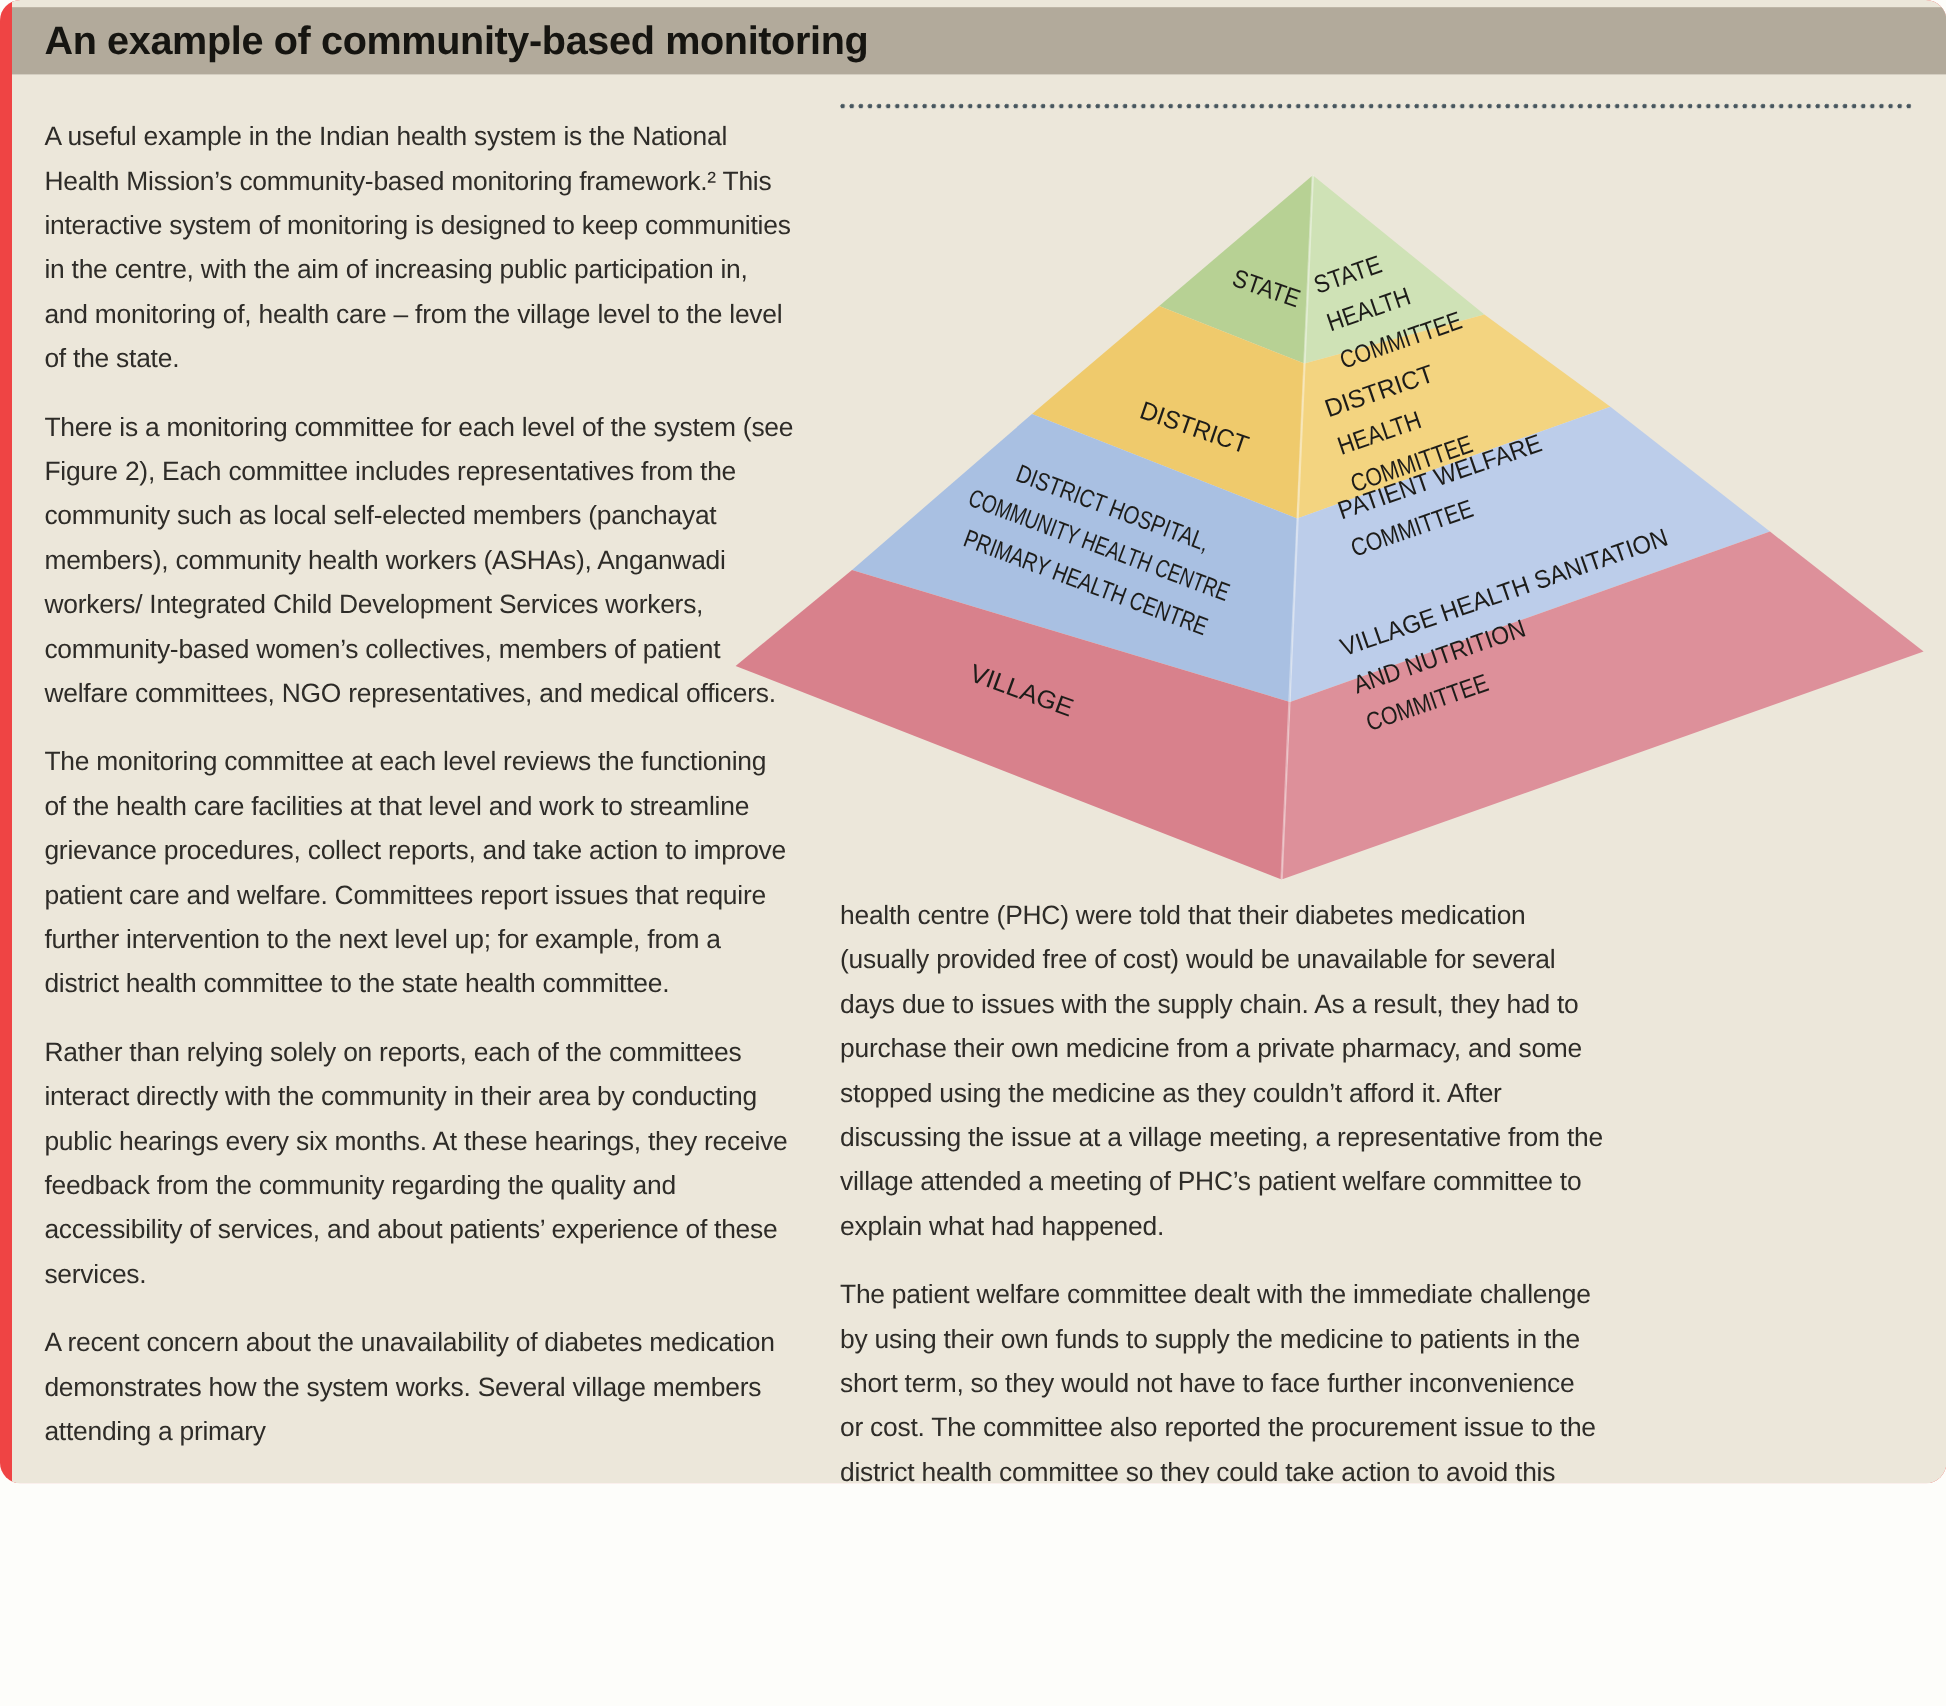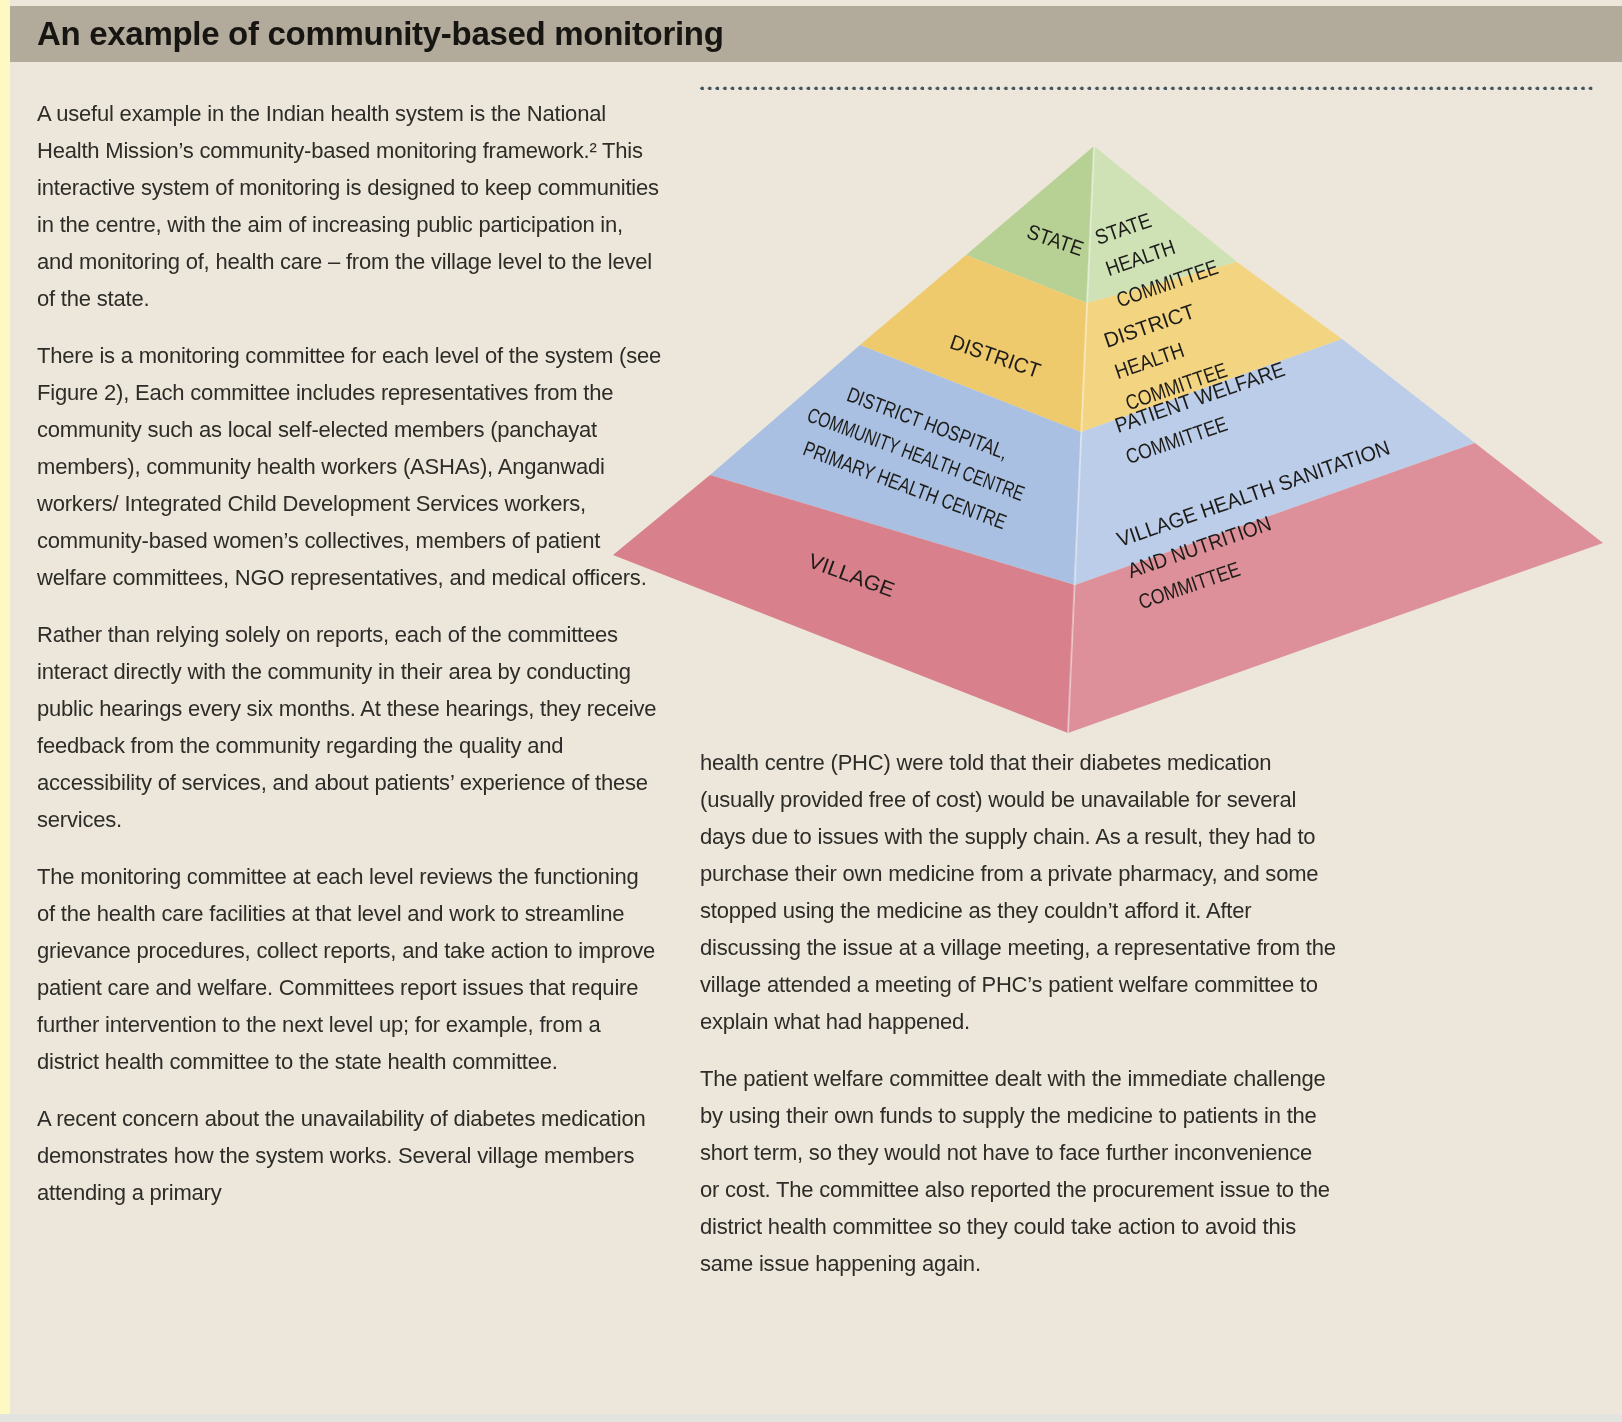--- a/index.html
+++ b/index.html
@@ -1,17 +1,17 @@
 <!DOCTYPE html>
 <html><head>
 <meta charset="utf-8">
 <style>
   html,body{margin:0;padding:0;background:#fdfdfa;}
-  .page{position:relative;width:1622px;height:1422px;background:#fef9c3;overflow:hidden;
-        font-family:"Liberation Sans","DejaVu Sans",sans-serif;}
+  .page{position:relative;width:1622px;height:1236px;background:#ef4444;overflow:hidden;
+        font-family:"Liberation Sans","DejaVu Sans",sans-serif;border-radius:17px;}
   .card{position:absolute;left:10px;top:0;width:1612px;height:1414px;background:#ece7da;}
   .titlebar{position:absolute;left:10px;top:6px;width:1612px;height:56px;background:#b2aa9b;
             display:flex;align-items:center;}
   .titlebar h1{margin:0 0 0 27px;font-size:33px;font-weight:bold;color:#161511;letter-spacing:-0.3px;}
   .col{position:absolute;}
   .col p{margin:0 0 20px 0;font-size:22px;line-height:37px;color:#2e2c28;letter-spacing:-0.2px;}
   .col-left{left:37px;top:95px;width:625px;}
   .col-right{left:700px;top:744px;width:637px;}
   .dotted-rule{position:absolute;left:700px;top:86px;width:893px;height:5px;
      background-image:radial-gradient(circle at 2.2px 2.4px,#47565e 1.7px,rgba(0,0,0,0) 2.1px);
@@ -29,22 +29,22 @@
 <div class="page">
   <div class="card"></div>
 
   <div class="titlebar">
     <h1>An example of community-based monitoring</h1>
   </div>
 
   <div class="col col-left">
     <p>A useful example in the Indian health system is the National Health Mission’s community-based monitoring framework.² This interactive system of monitoring is designed to keep communities in the centre, with the aim of increasing public participation in, and monitoring of, health care – from the village level to the level of the state.</p>
     <p>There is a monitoring committee for each level of the system (see Figure 2), Each committee includes representatives from the community such as local self-elected members (panchayat members), community health workers (ASHAs), Anganwadi workers/ Integrated Child Development Services workers, community-based women’s collectives, members of patient welfare committees, NGO representatives, and medical officers.</p>
+    <p>The monitoring committee at each level reviews the functioning of the health care facilities at that level and work to streamline grievance procedures, collect reports, and take action to improve patient care and welfare. Committees report issues that require further intervention to the next level up; for example, from a district health committee to the state health committee.</p>
     <p>Rather than relying solely on reports, each of the committees interact directly with the community in their area by conducting public hearings every six months. At these hearings, they receive feedback from the community regarding the quality and accessibility of services, and about patients’ experience of these services.</p>
-    <p>The monitoring committee at each level reviews the functioning of the health care facilities at that level and work to streamline grievance procedures, collect reports, and take action to improve patient care and welfare. Committees report issues that require further intervention to the next level up; for example, from a district health committee to the state health committee.</p>
     <p>A recent concern about the unavailability of diabetes medication demonstrates how the system works. Several village members attending a primary</p>
   </div>
 
   <div class="dotted-rule"></div>
 
   <svg class="pyramid-svg" viewBox="0 0 1030 622">
 
     <polygon points="504,16 376,125 497,173" fill="#b7d194"></polygon>
     <polygon points="376,125 497,173 491,302 270,215" fill="#efca6c"></polygon>
     <polygon points="270,215 491,302 485,455 120,345" fill="#a9c0e2"></polygon>

